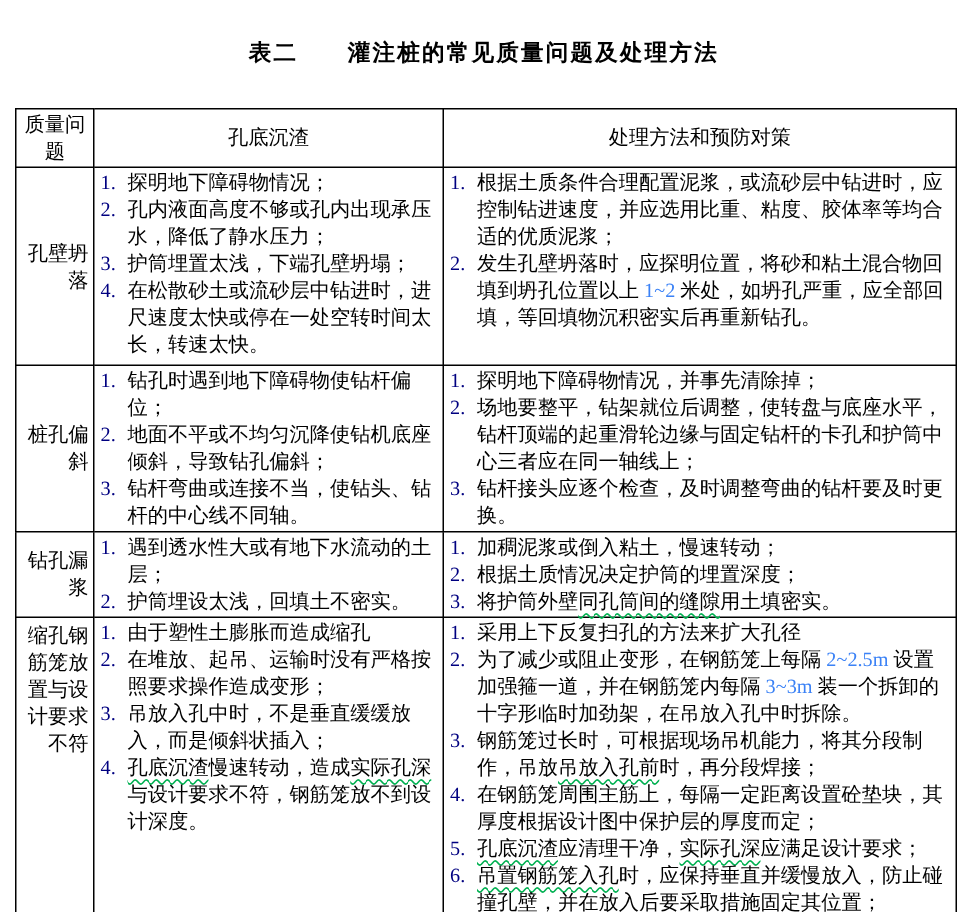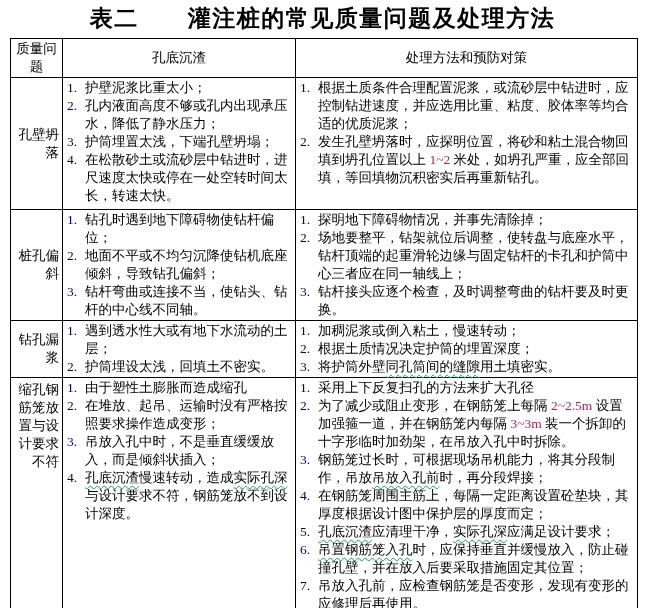--- a/index.html
+++ b/index.html
@@ -1,42 +1,42 @@
 <!DOCTYPE html>
 <html><head>
 <meta charset="utf-8">
 <style>
   html,body{margin:0;padding:0;}
   body{
     width:645px;height:608px;overflow:hidden;background:#fff;color:#000;
     font-family:"Liberation Serif","DejaVu Serif",serif;
   }
   .title{
-    margin:0;padding:7px 0 7px;height:24px;line-height:24px;
-    text-align:center;font-size:23px;font-weight:bold;letter-spacing:1.5px;
+    margin:17px;padding:7px 0 7px;height:24px;line-height:24px;
+    text-align:center;font-size:15px;font-weight:bold;letter-spacing:1.5px;
   }
   table{
     border-collapse:collapse;table-layout:fixed;
     margin-left:10px;width:627px;
     font-size:13.5px;line-height:18px;
   }
   th,td{border:1px solid #000;}
   thead th{
     height:36px;font-weight:normal;text-align:center;vertical-align:middle;
     padding:1px 2px;font-size:13.5px;
   }
   .problem-cell{
     text-align:right;vertical-align:middle;padding:1px 3px;
     word-break:break-all;
   }
   .list-cell{vertical-align:top;padding:1px 3px 1px 1px;}
   .li{display:flex;}
   .num{flex:0 0 21px;box-sizing:border-box;padding-left:3px;color:#000080;}
   .txt{flex:1;}
-  .blue{color:#be185d;}
+  .blue{color:#3b82f6;}
   .wavy{
     text-decoration:underline;
     text-decoration-style:wavy;
     text-decoration-color:#00b050;
     text-decoration-thickness:1px;
     text-underline-offset:3px;
   }
   #rows tr:nth-child(1){height:132px;}
   #rows tr:nth-child(2){height:108px;}
   #rows tr:nth-child(3){height:54px;}
@@ -61,21 +61,21 @@
         <th>孔底沉渣</th>
         <th>处理方法和预防对策</th>
       </tr>
     </thead>
     <tbody id="rows">
         <tr>
           <td class="problem-cell">孔壁坍落</td>
           <td class="list-cell">
             <div class="li">
               <span class="num">1.</span>
-              <span class="txt"><span>护壁泥浆比重太小；</span></span>
+              <span class="txt"><span>探明地下障碍物情况；</span></span>
             </div>
             <div class="li">
               <span class="num">2.</span>
               <span class="txt"><span>孔内液面高度不够或孔内出现承压水，降低了静水压力；</span></span>
             </div>
             <div class="li">
               <span class="num">3.</span>
               <span class="txt"><span>护筒埋置太浅，下端孔壁坍塌；</span></span>
             </div>
             <div class="li">

